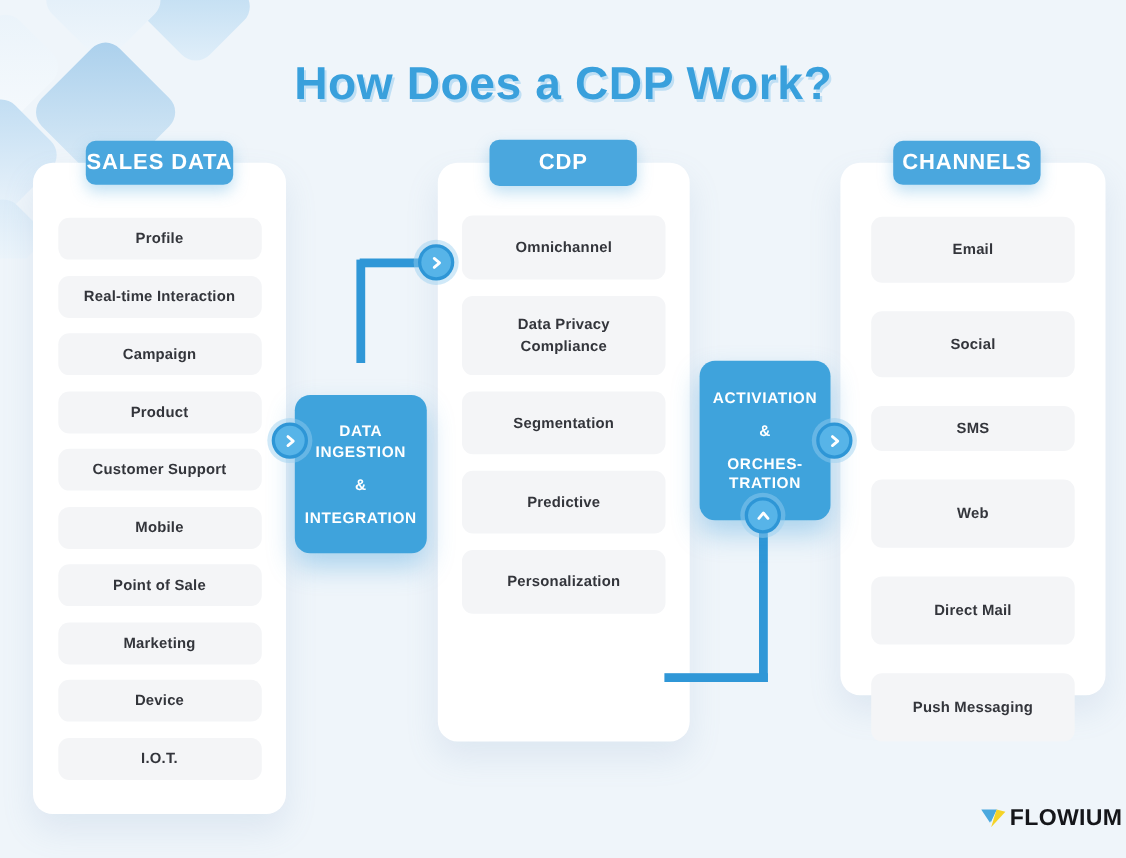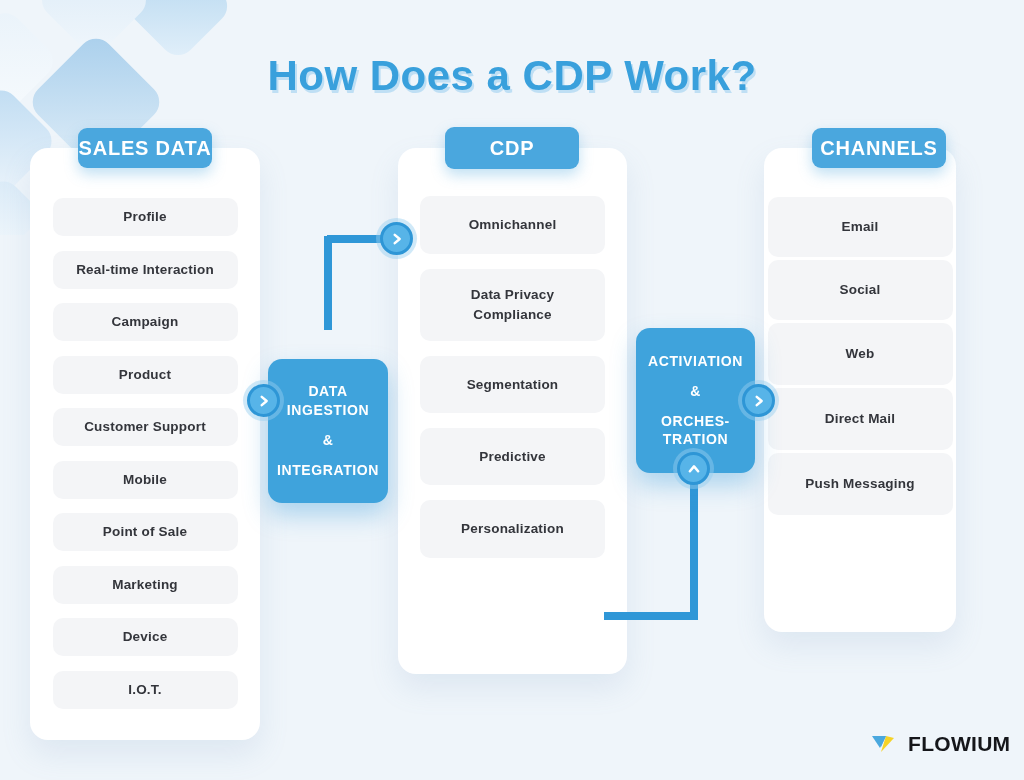--- a/index.html
+++ b/index.html
@@ -30,21 +30,21 @@
     text-shadow:2px 3px 0 rgba(188,221,243,0.95);
   }
 
   .panel {
     position:absolute; background:#FFFFFF; border-radius:18px;
     box-shadow:0 14px 30px rgba(110,150,190,0.14); z-index:2;
     display:flex; flex-direction:column; align-items:center;
   }
   .panel-sales    { left:30px;  top:148px; width:230px; height:592px; padding-top:50px; row-gap:14.5px; }
   .panel-cdp      { left:398px; top:148px; width:229px; height:526px; padding-top:48px; row-gap:15px; }
-  .panel-channels { left:764px; top:148px; width:192px; height:484px; padding-top:49px; row-gap:3px; }
+  .panel-channels { left:764px; top:148px; width:241px; height:484px; padding-top:49px; row-gap:26px; }
 
   .pill {
     position:absolute; width:134px; height:40px; border-radius:9px;
     background:#4AA7DE; color:#FFFFFF; font-weight:800; font-size:20px;
     letter-spacing:0.8px; display:flex; align-items:center; justify-content:center;
     z-index:4; box-shadow:0 6px 14px rgba(74,167,222,0.35);
   }
   .pill-sales    { left:78px;  top:128px; }
   .pill-cdp      { left:445px; top:127px; height:42px; }
   .pill-channels { left:812px; top:128px; }
@@ -83,22 +83,22 @@
     box-shadow:0 0 0 4px rgba(150,207,240,0.45);
   }
   .c1 { left:247px; top:384px; }
   .c2 { left:380px; top:222px; }
   .c3 { left:742px; top:384px; }
   .c4 { left:677px; top:452px; }
   .circle svg { display:block; }
   .rot-up { transform:rotate(-90deg); }
 
   .logo {
-    position:absolute; left:872px; top:732px; z-index:2;
-    display:flex; align-items:center; column-gap:13px;
+    position:absolute; left:892px; top:732px; z-index:2;
+    display:flex; align-items:center; column-gap:3px;
   }
   .logo-text {
     font-size:21px; font-weight:900; color:#15161A; letter-spacing:0.3px;
   }
 </style>
 </head>
 <body>
 
 <div class="stage">
 
@@ -135,20 +135,21 @@
     <div class="itm h58">Omnichannel</div>
     <div class="itm h72">Data Privacy Compliance</div>
     <div class="itm h57">Segmentation</div>
     <div class="itm h57">Predictive</div>
     <div class="itm h58">Personalization</div>
   </div>
 
   <div class="panel panel-channels">
     <div class="itm h60">Email</div>
     <div class="itm h60">Social</div>
+    <div class="itm h41">SMS</div>
     <div class="itm h62">Web</div>
     <div class="itm h62">Direct Mail</div>
     <div class="itm h62">Push Messaging</div>
   </div>
 
   <div class="line l1v"></div>
   <div class="line l1h"></div>
   <div class="line l2v"></div>
   <div class="line l2h"></div>
 

